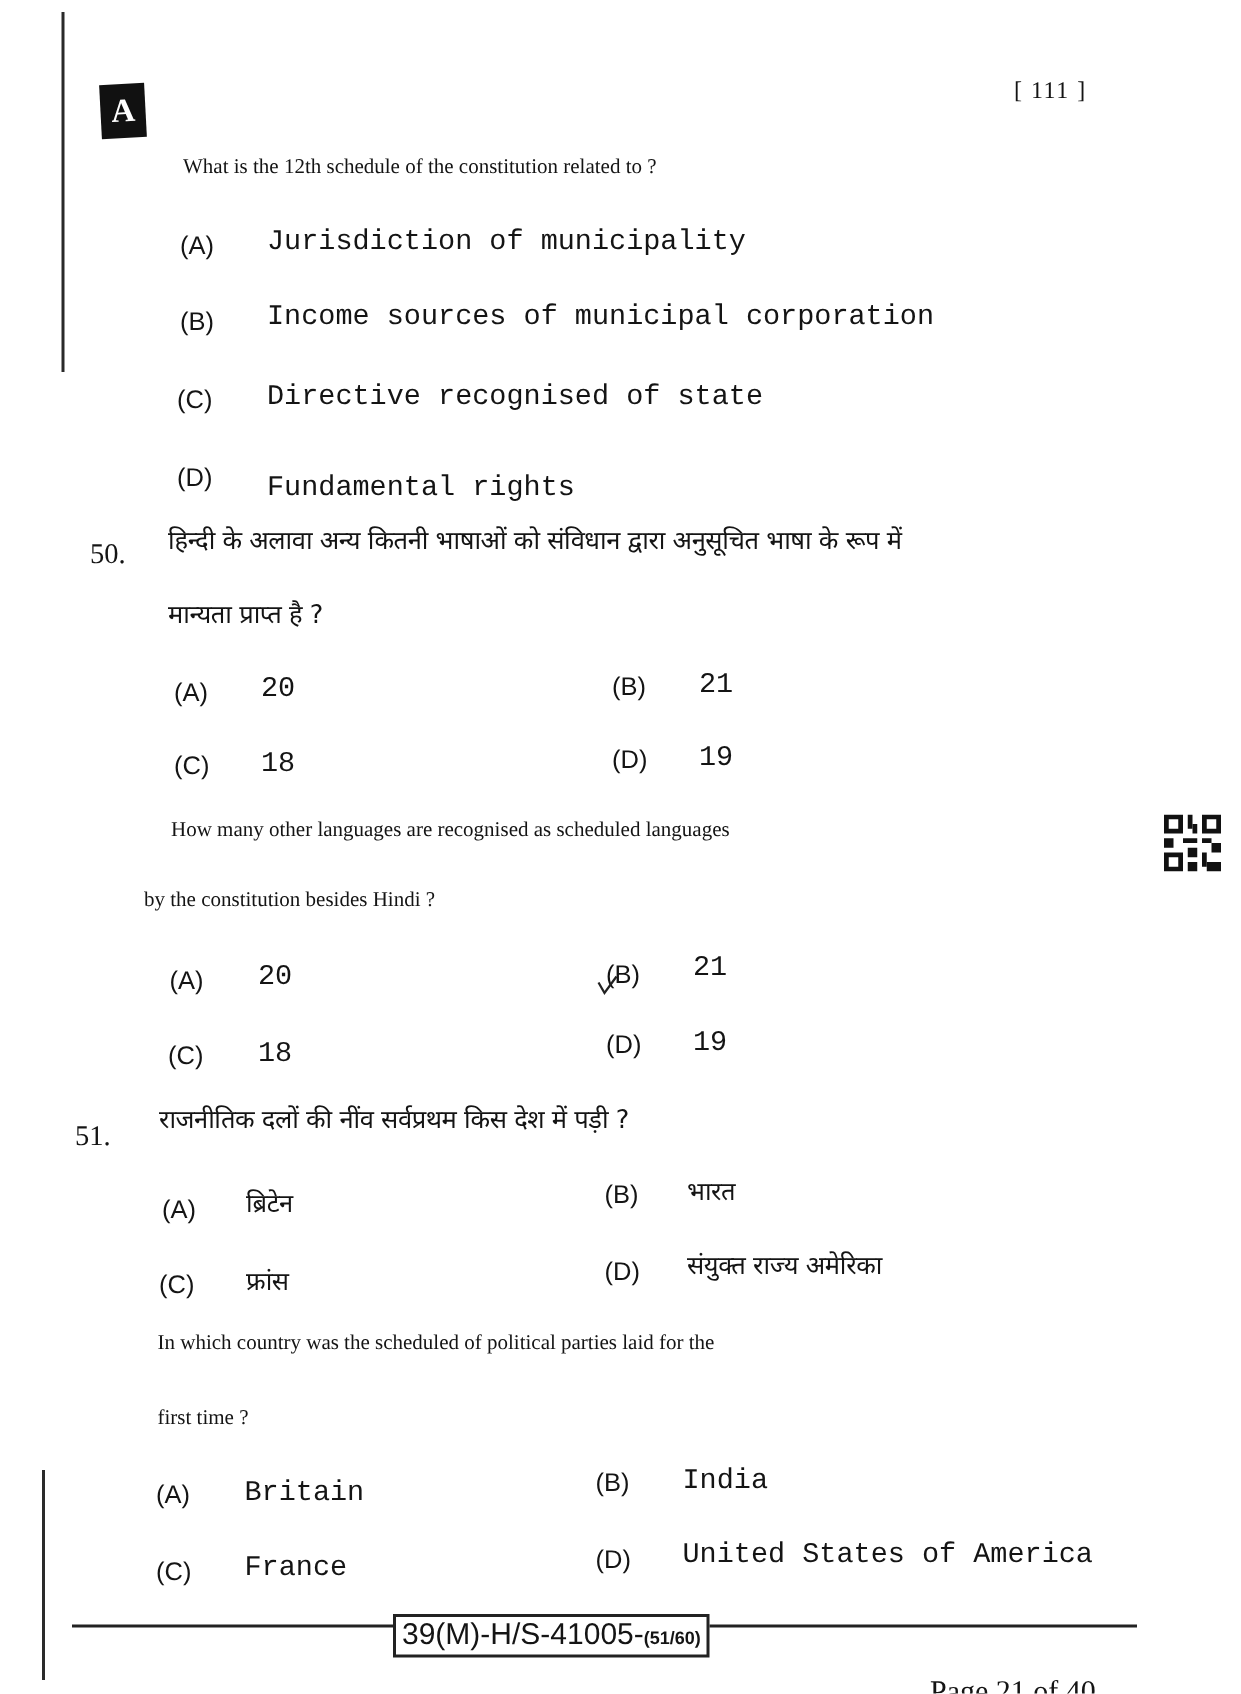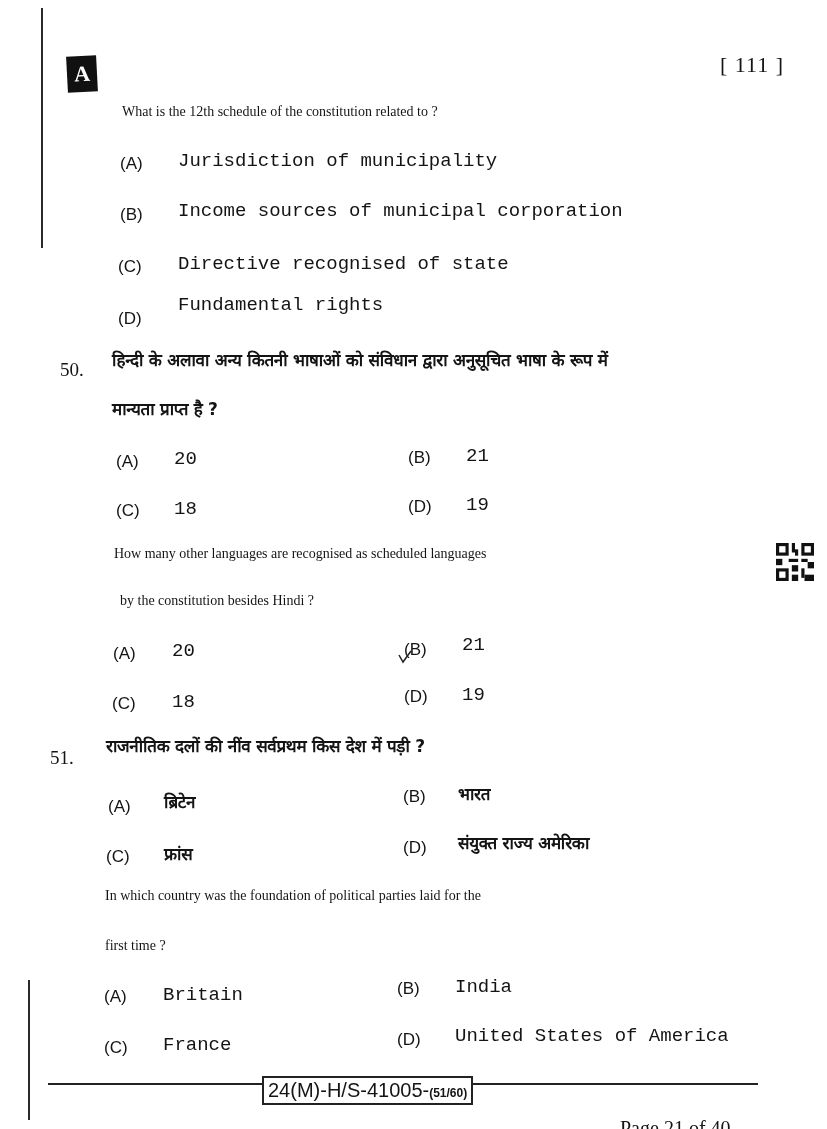--- a/index.html
+++ b/index.html
@@ -4,23 +4,23 @@
 <style>
   html, body { margin: 0; padding: 0; background: #ffffff; }
   body { width: 827px; height: 1129px; position: relative; overflow: hidden;
          font-family: "Liberation Serif", "DejaVu Serif", serif; color: #141414; }
   .abs { position: absolute; }
   .margin-line { position: absolute; left: 41px; top: 8px; width: 2px; height: 240px; background: #2a2a2a; }
   .margin-line2 { position: absolute; left: 28px; top: 980px; width: 2px; height: 140px; background: #2a2a2a; }
   .set-badge { left: 67px; top: 56px; width: 30px; height: 36px; background: #111; color: #fff;
                font-weight: bold; font-size: 22px; display:flex; align-items:center; justify-content:center;
                transform: rotate(-3deg); }
-  .page-id { left: 676px; top: 52px; font-size: 22px; letter-spacing: 1px; margin-left: 44px; }
+  .page-id { left: 676px; top: 52px; font-size: 16px; letter-spacing: 1px; }
   .q-text { font-size: 14px; line-height: 24px; }
-  .hi { font-family: "DejaVu Sans", sans-serif; font-size: 17px; font-weight: bold; letter-spacing: -0.3px; }
+  .hi { font-family: "DejaVu Sans", sans-serif; font-size: 17px; font-weight: normal; letter-spacing: -0.3px; }
   .opt-label { font-family: "Liberation Sans", sans-serif; font-size: 17px; }
   .opt-text { font-size: 19px; font-family: Liberation Mono, monospace; }
   .qnum { font-size: 19px; }
   .qr { left: 775px; top: 543px; width: 40px; height: 38px; }
   .footer-rule { left: 48px; top: 1083px; width: 710px; height: 2px; background: #222; }
   .code-box { left: 262px; top: 1076px; border: 2px solid #222; padding: 1px 4px; font-size: 20px; background:#fff;
               font-family: "Liberation Sans", sans-serif; }
   .code-box small { font-size: 12px; font-weight: bold; }
   .page-num { left: 620px; top: 1077px; font-size: 20px; margin-top: 40px; }
   .tick { left: 398px; top: 650px; width: 14px; height: 14px; }
@@ -35,37 +35,37 @@
 <div class="abs page-id">[ 111 ]</div>
 
 <div class="abs q-text" style="left:122px;top:100px;">What is the 12th schedule of the constitution related to ?</div>
 <div class="abs opt-label" style="left:120px;top:154px;">(A)</div>
 <div class="abs opt-text" style="left:178px;top:150px;">Jurisdiction of municipality</div>
 <div class="abs opt-label" style="left:120px;top:205px;">(B)</div>
 <div class="abs opt-text" style="left:178px;top:200px;">Income sources of municipal corporation</div>
 <div class="abs opt-label" style="left:118px;top:257px;">(C)</div>
 <div class="abs opt-text" style="left:178px;top:253px;">Directive recognised of state</div>
 <div class="abs opt-label" style="left:118px;top:309px;">(D)</div>
-<div class="abs opt-text" style="left:178px;top:294px;">Fundamental rights</div>
+<div class="abs opt-text" style="left:178px;top:314px;">Fundamental rights</div>
 
 <div class="abs qnum" style="left:60px;top:359px;">50.</div>
 <div class="abs hi" style="left:112px;top:348px;">हिन्दी के अलावा अन्य कितनी भाषाओं को संविधान द्वारा अनुसूचित भाषा के रूप में</div>
 <div class="abs hi" style="left:112px;top:397px;">मान्यता प्राप्त है ?</div>
 
 <div class="abs opt-label" style="left:116px;top:452px;">(A)</div>
 <div class="abs opt-text" style="left:174px;top:448px;">20</div>
 <div class="abs opt-label" style="left:408px;top:448px;">(B)</div>
 <div class="abs opt-text" style="left:466px;top:445px;">21</div>
 <div class="abs opt-label" style="left:116px;top:501px;">(C)</div>
 <div class="abs opt-text" style="left:174px;top:498px;">18</div>
 <div class="abs opt-label" style="left:408px;top:497px;">(D)</div>
 <div class="abs opt-text" style="left:466px;top:494px;">19</div>
 
 <div class="abs q-text" style="left:114px;top:542px;">How many other languages are recognised as scheduled languages</div>
-<div class="abs q-text" style="left:120px;top:589px;font-family:Liberation Serif, serif;">by the constitution besides Hindi ?</div>
+<div class="abs q-text" style="left:96px;top:589px;font-family:Liberation Serif, serif;">by the constitution besides Hindi ?</div>
 
 <svg class="abs qr" viewBox="0 0 12 12">
   <rect x="0" y="0" width="12" height="12" fill="#fff"></rect>
   <rect x="0" y="0" width="4" height="4" fill="#111"></rect>
     <rect x="1" y="1" width="2" height="2" fill="#fff"></rect>
   <rect x="8" y="0" width="4" height="4" fill="#111"></rect>
     <rect x="9" y="1" width="2" height="2" fill="#fff"></rect>
   <rect x="0" y="8" width="4" height="4" fill="#111"></rect>
     <rect x="1" y="9" width="2" height="2" fill="#fff"></rect>
   <rect x="5" y="0" width="1" height="3" fill="#111"></rect>
@@ -97,27 +97,27 @@
 
 <div class="abs opt-label" style="left:108px;top:797px;">(A)</div>
 <div class="abs hi" style="left:164px;top:790px;">ब्रिटेन</div>
 <div class="abs opt-label" style="left:403px;top:787px;">(B)</div>
 <div class="abs hi" style="left:458px;top:782px;">भारत</div>
 <div class="abs opt-label" style="left:106px;top:847px;">(C)</div>
 <div class="abs hi" style="left:164px;top:842px;">फ्रांस</div>
 <div class="abs opt-label" style="left:403px;top:838px;">(D)</div>
 <div class="abs hi" style="left:458px;top:831px;">संयुक्त राज्य अमेरिका</div>
 
-<div class="abs q-text" style="left:105px;top:884px;">In which country was the foundation of political parties laid for the</div>
+<div class="abs q-text" style="left:105px;top:884px;">In which country was the scheduled of political parties laid for the</div>
 <div class="abs q-text" style="left:105px;top:934px;">first time ?</div>
 
 <div class="abs opt-label" style="left:104px;top:987px;">(A)</div>
 <div class="abs opt-text" style="left:163px;top:984px;">Britain</div>
 <div class="abs opt-label" style="left:397px;top:979px;">(B)</div>
 <div class="abs opt-text" style="left:455px;top:976px;">India</div>
 <div class="abs opt-label" style="left:104px;top:1038px;">(C)</div>
 <div class="abs opt-text" style="left:163px;top:1034px;">France</div>
 <div class="abs opt-label" style="left:397px;top:1030px;">(D)</div>
 <div class="abs opt-text" style="left:455px;top:1025px;">United States of America</div>
 
 <div class="abs footer-rule"></div>
-<div class="abs code-box"><span>24(M)-H/S-41005-</span><small>(51/60)</small></div>
+<div class="abs code-box"><span>39(M)-H/S-41005-</span><small>(51/60)</small></div>
 <div class="abs page-num">Page 21 of 40</div>
 
 </body></html>

